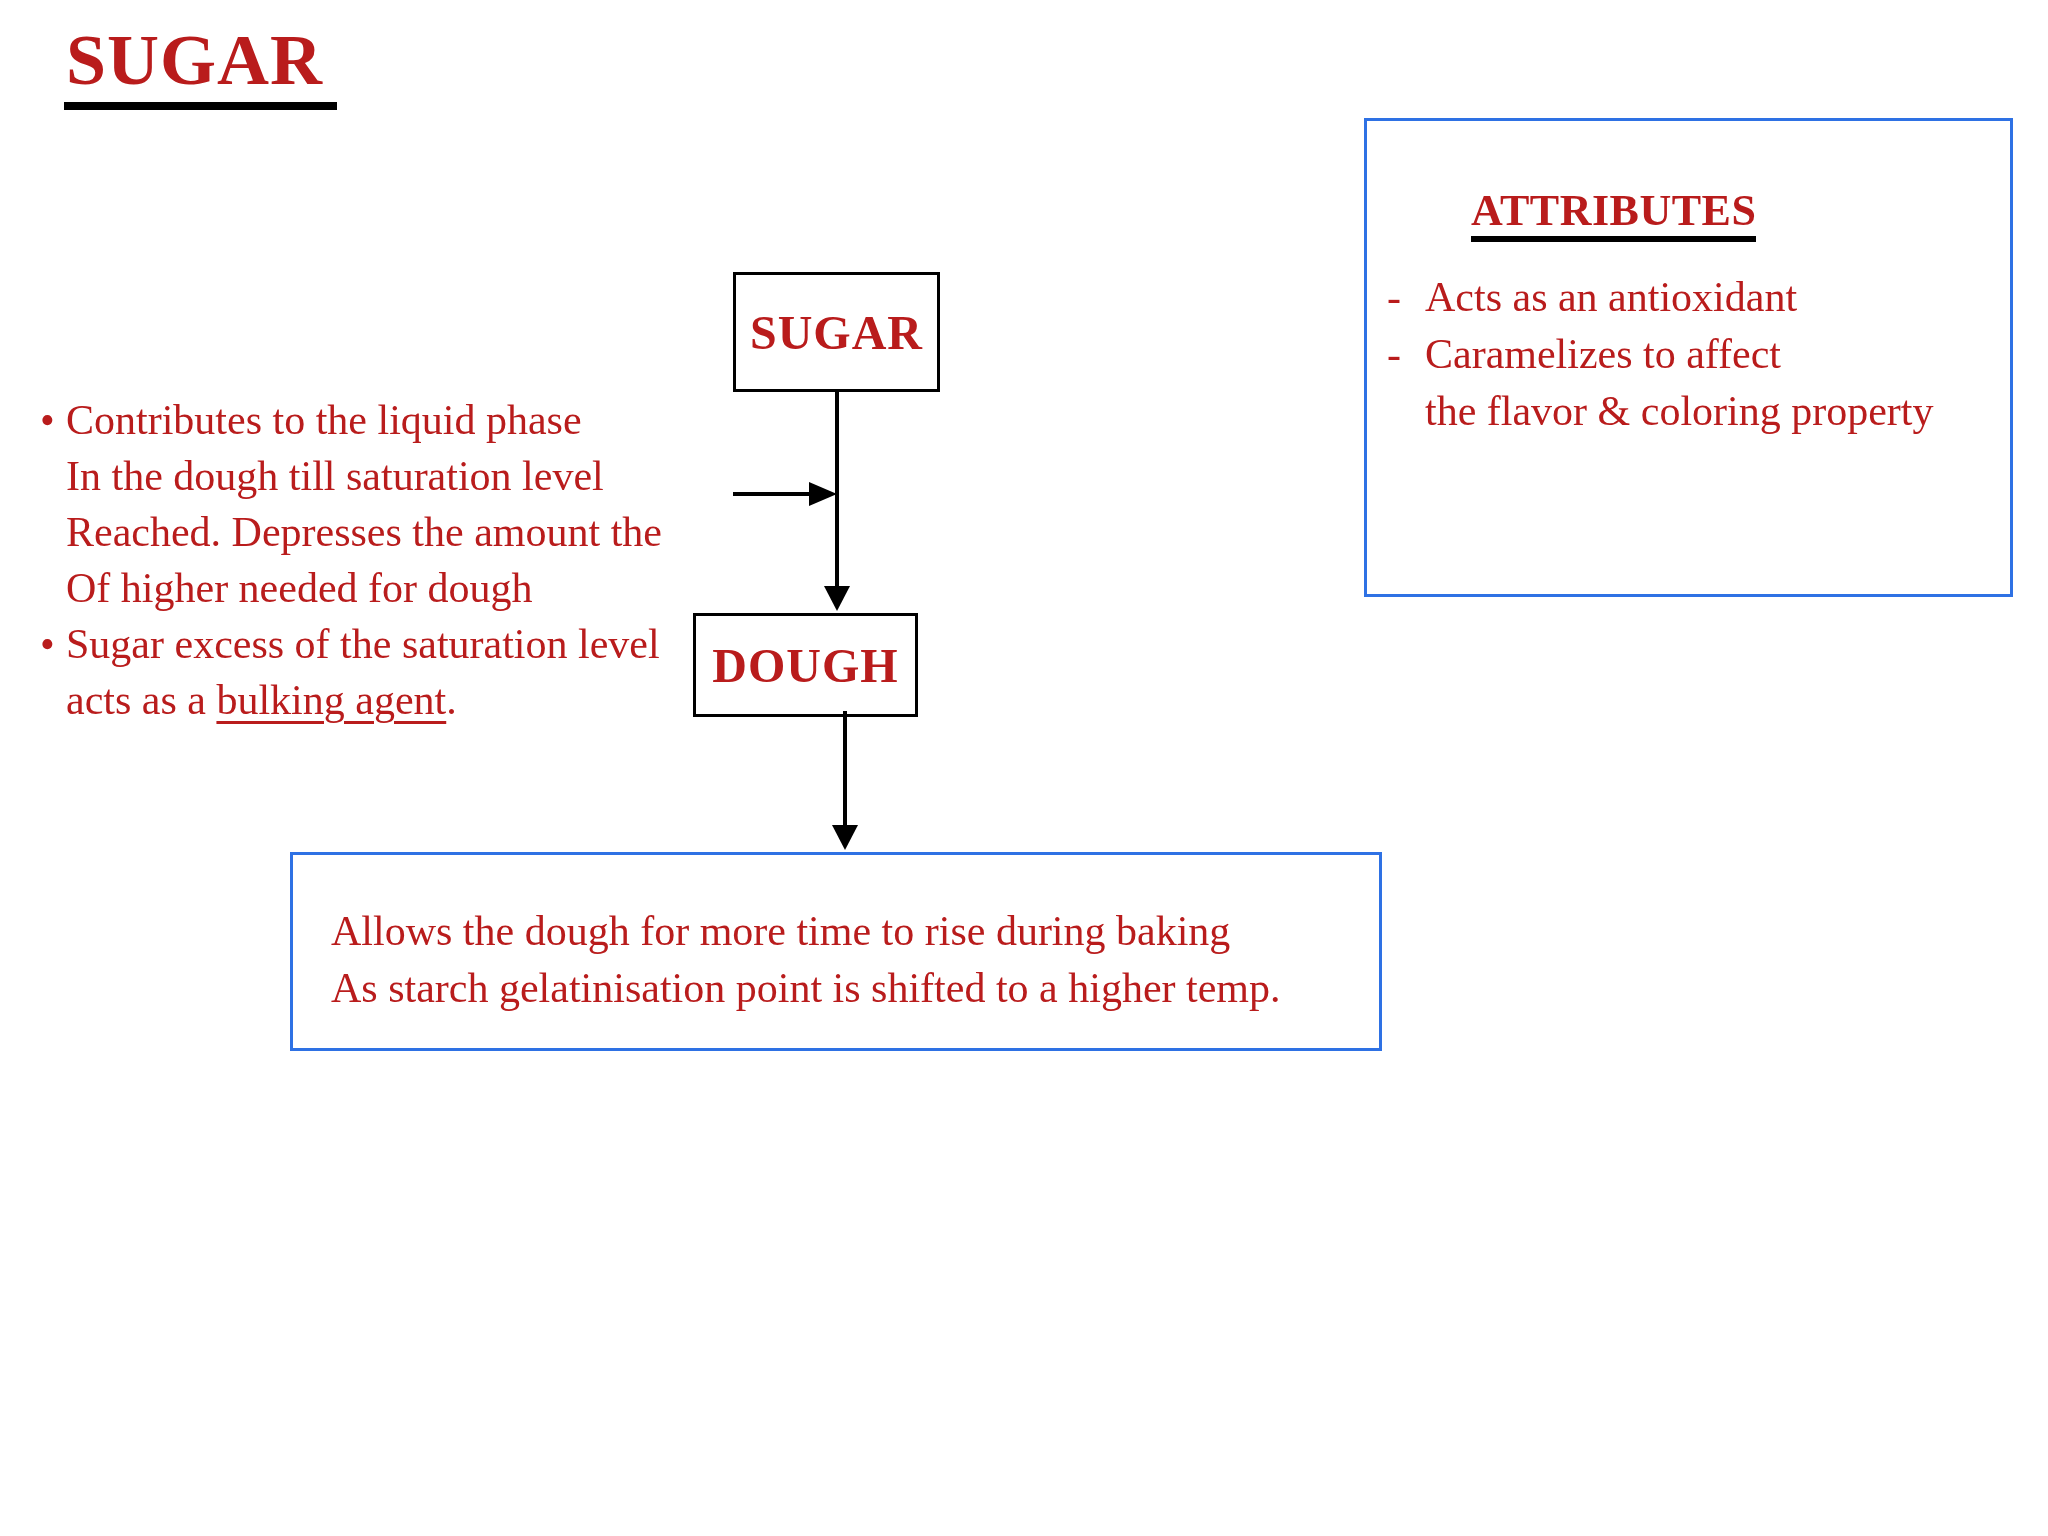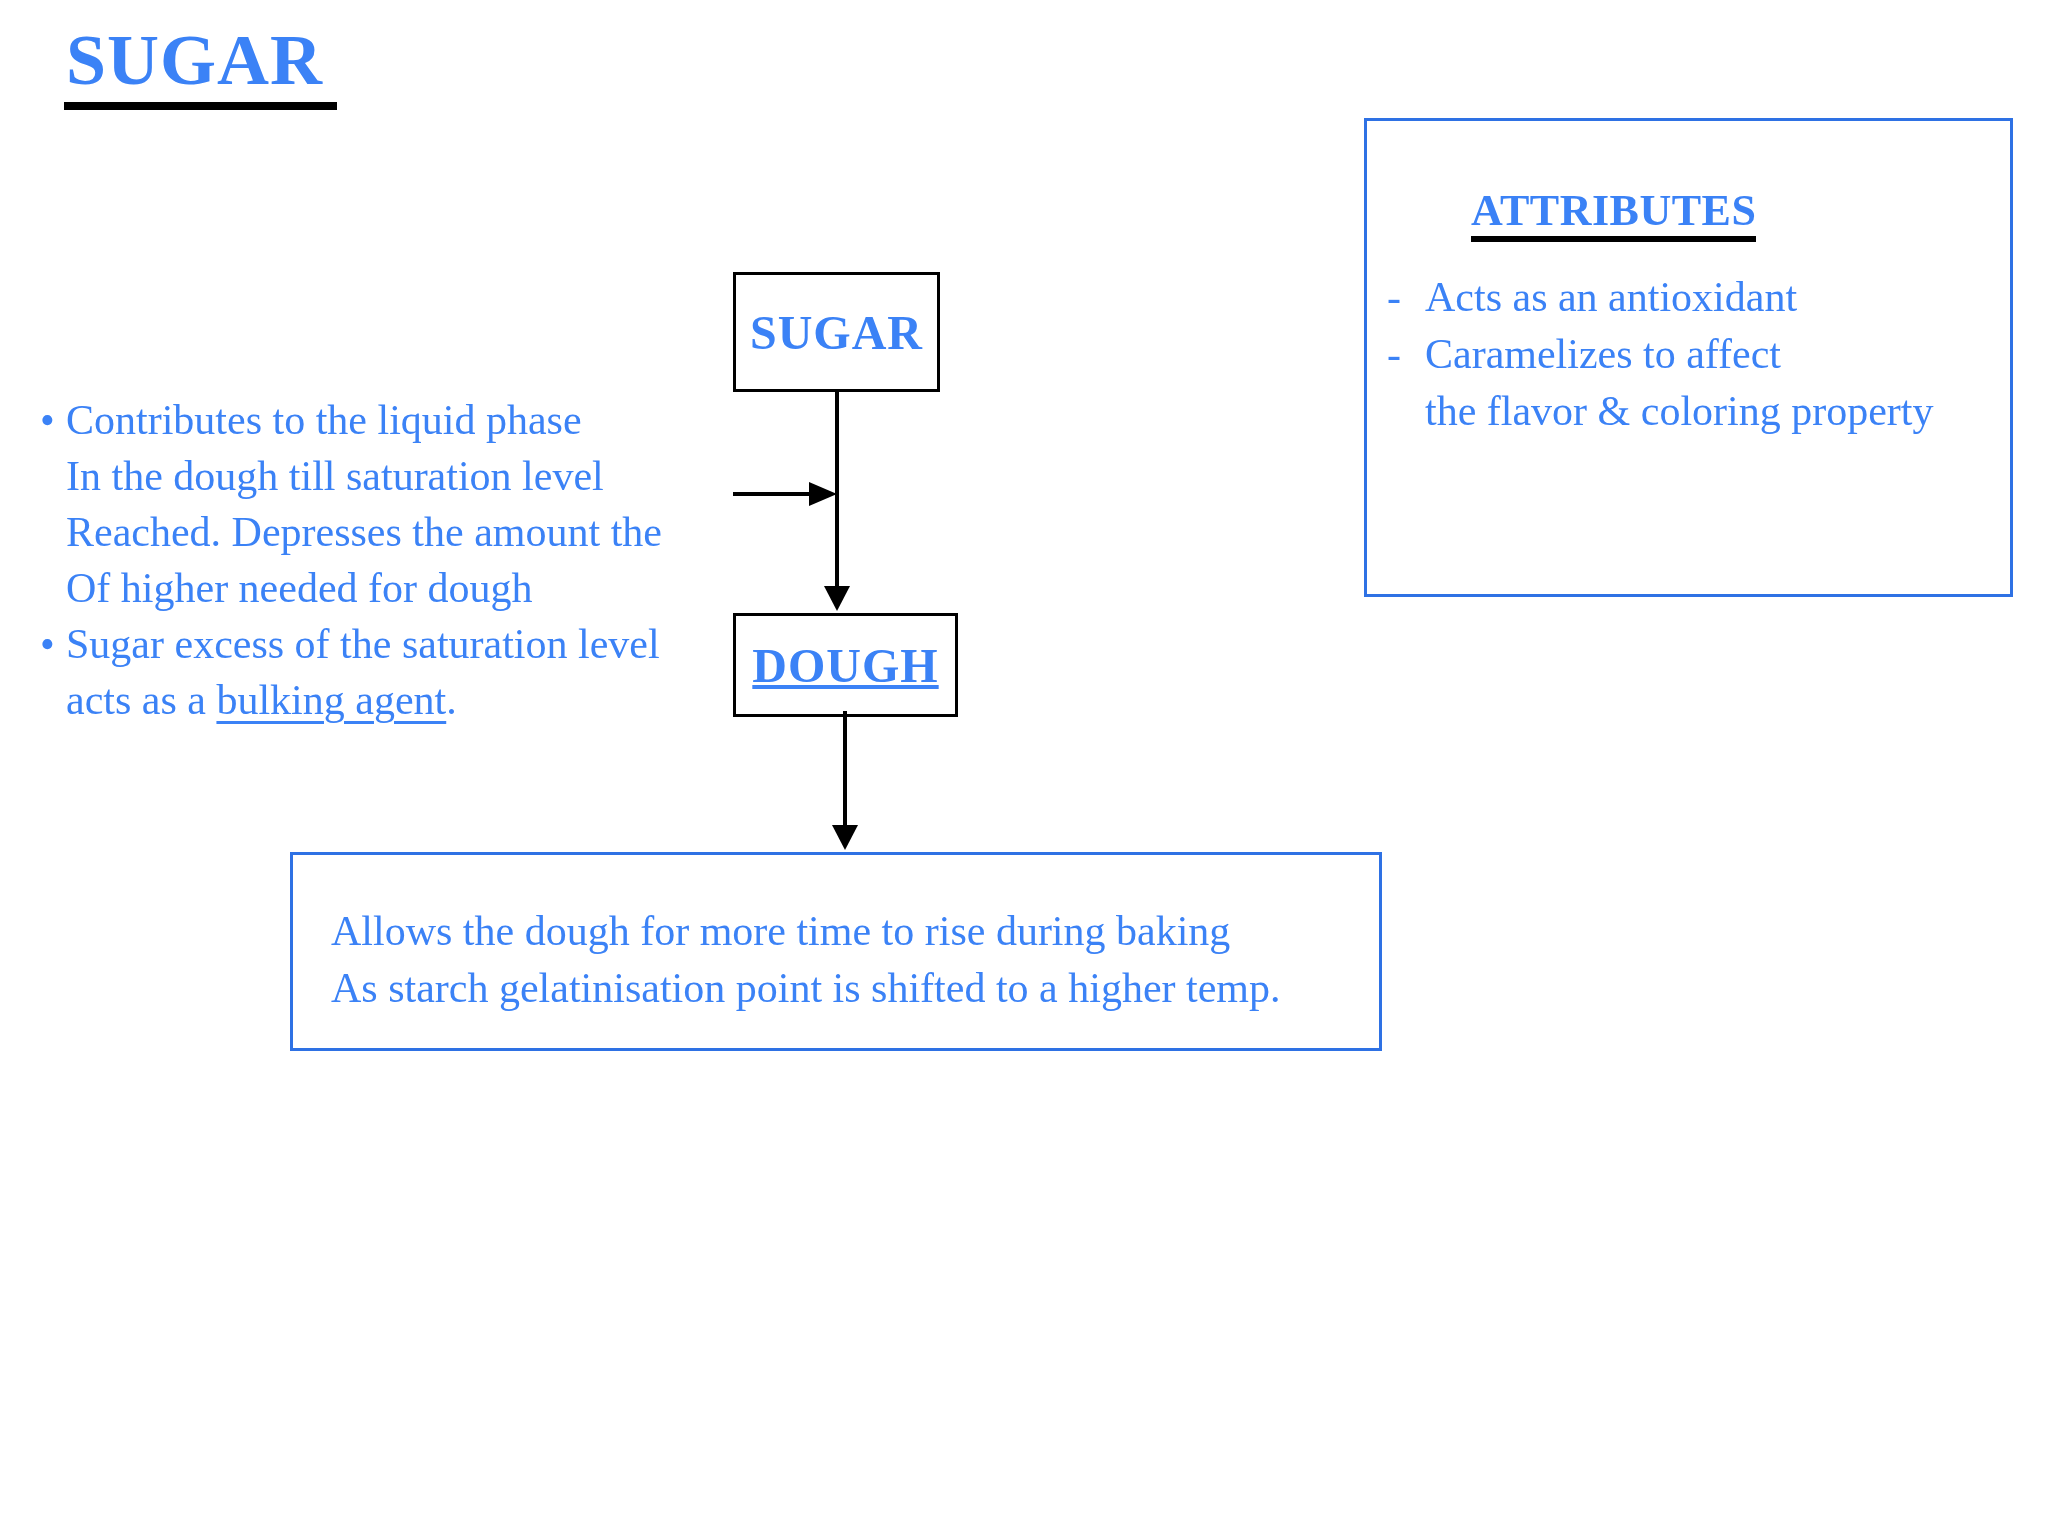--- a/index.html
+++ b/index.html
@@ -2,21 +2,21 @@
 <html><head>
 <meta charset="utf-8">
 <style>
   html,body{margin:0;padding:0;background:#ffffff;}
   .slide{
     position:relative;
     width:2048px;
     height:1536px;
     background:#ffffff;
     font-family:"Liberation Serif","DejaVu Serif",serif;
-    color:#3b82f6;
+    color:#b91c1c;
     overflow:hidden;
   }
 
   
   .slide-title{
     position:absolute;
     left:64px; top:24px;
     font-size:72px;
     font-weight:bold;
     letter-spacing:1px;
@@ -41,21 +41,21 @@
 
   
   .node{
     position:absolute;
     border:3px solid #000;
     background:#ffffff;
     display:flex; align-items:center; justify-content:center;
     font-size:48px; font-weight:bold; letter-spacing:1px;
   }
   .sugar-node{left:733px; top:272px; width:201px; height:114px;}
-  .dough-node{left:733px; top:613px; width:219px; height:98px;text-decoration:underline;}
+  .dough-node{left:693px; top:613px; width:219px; height:98px;}
 
   
   .vline{position:absolute; width:4px; background:#000;}
   .hline{position:absolute; height:4px; background:#000;}
   .head-down{
     position:absolute; width:0; height:0;
     border-left:13px solid transparent;
     border-right:13px solid transparent;
     border-top:25px solid #000;
   }

